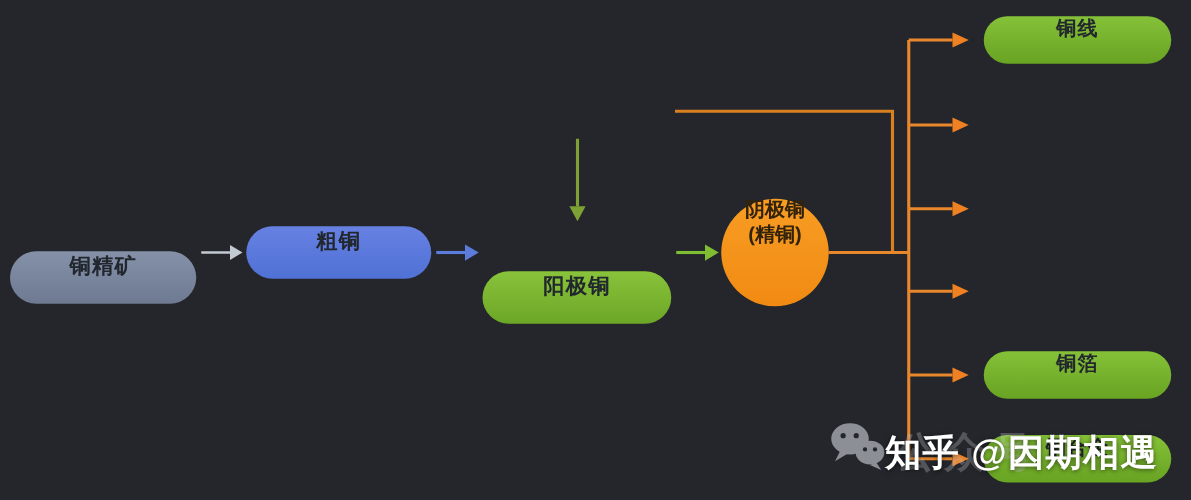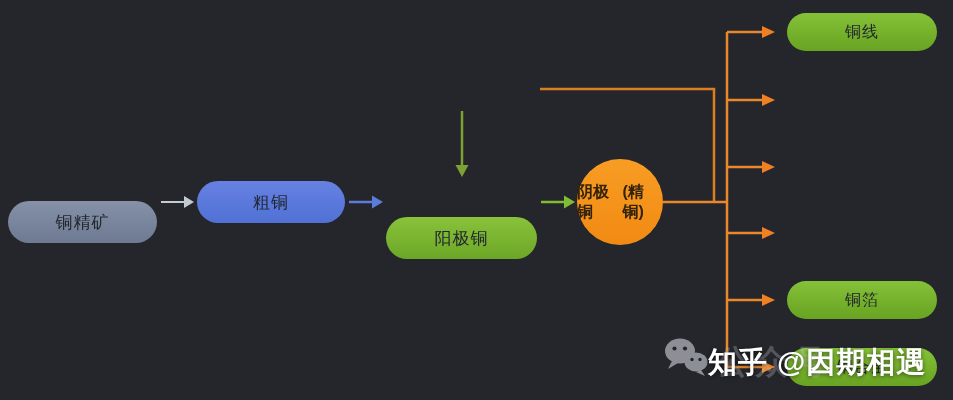--- a/index.html
+++ b/index.html
@@ -4,37 +4,37 @@
 <style>
   html,body{margin:0;padding:0;background:#24262B;}
   .canvas{
     position:relative;width:953px;height:400px;overflow:hidden;
     background:#24262B;
     font-family:"Liberation Sans","DejaVu Sans",sans-serif;
   }
   .connectors{position:absolute;left:0;top:0;z-index:1;}
   .pill{
     position:absolute;z-index:2;
-    display:flex;align-items:center;justify-content:center;
-    font-weight:400;color:#22272E;font-size:17px;letter-spacing:1px;
+    display:flex;justify-content:center;
+    font-weight:700;color:#22272E;font-size:17px;letter-spacing:1px;
     border-radius:21px;
   }
   .stage-ore{left:8px;top:181px;width:149px;height:42px;
     background:linear-gradient(180deg,#8591A8 0%,#6E7A91 100%);margin-top:20px;}
   .stage-crude{left:197px;top:181px;width:148px;height:42px;
     background:linear-gradient(180deg,#6681E2 0%,#5071D5 100%);}
   .stage-anode{left:386px;top:181px;width:151px;height:42px;
     background:linear-gradient(180deg,#89C33B 0%,#6CA626 100%);margin-top:36px;}
   .scrap{left:386px;top:69px;width:154px;height:39px;border-radius:20px;
     background:linear-gradient(180deg,#89C33B 0%,#6CA626 100%);}
   .cathode-circle{
     position:absolute;z-index:2;left:577px;top:159px;width:86px;height:86px;
     border-radius:50%;
     background:linear-gradient(180deg,#F89D24 0%,#F18A12 100%);
-    display:flex;flex-direction:row;align-items:center;justify-content:space-between;
+    display:flex;flex-direction:column;align-items:center;justify-content:flex-start;
     font-weight:700;font-size:16px;line-height:1.25;color:#33230A;
   }
   .product{
     left:787px;width:150px;height:38px;font-size:16px;border-radius:19px;
     background:linear-gradient(180deg,#85C138 0%,#68A322 100%);
   }
   .p0{top:13px}.p1{top:81px}.p2{top:148px}.p3{top:214px}.p4{top:281px}.p5{top:348px}
   .wm-icon{position:absolute;left:663px;top:337px;z-index:6;}
   .wm-faint{
     position:absolute;left:716px;top:340px;z-index:5;

